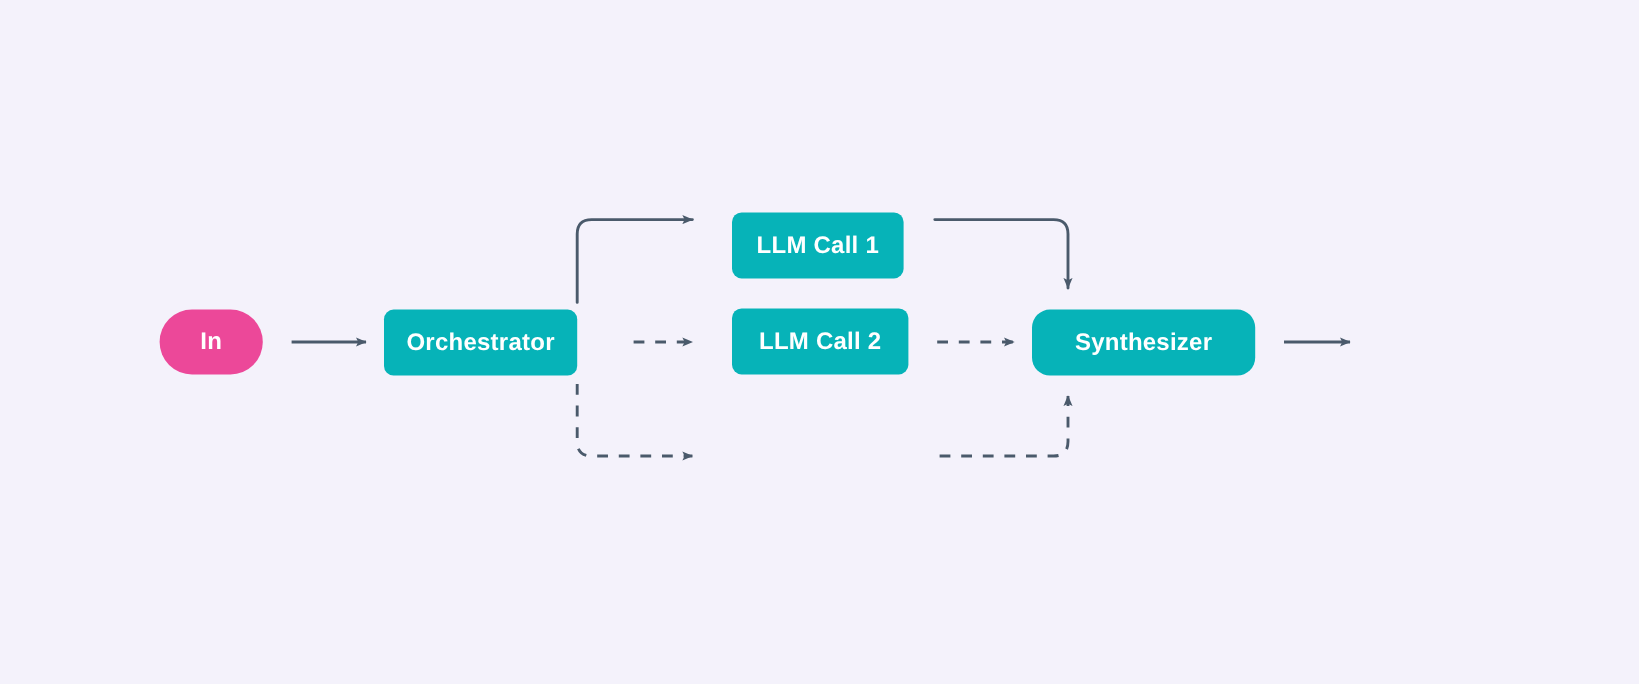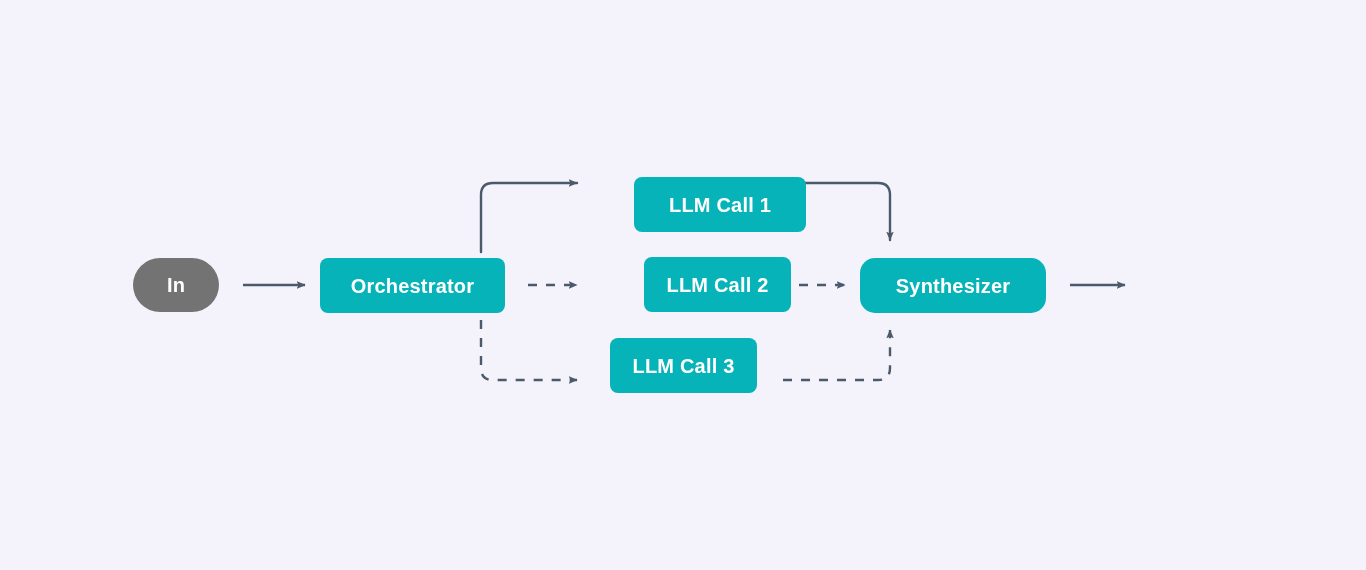--- a/index.html
+++ b/index.html
@@ -31,21 +31,21 @@
     display: flex;
     align-items: center;
     justify-content: center;
     box-sizing: border-box;
     color: #ffffff;
     letter-spacing: 0.2px;
     white-space: nowrap;
     user-select: none;
   }
   .node-pill {
-    background: #737373;
+    background: #ec4899;
     border-radius: 999px;
     font-size: 20px;
     font-weight: 600;
   }
   .node-box {
     background: #06b3b8;
     border-radius: 8px;
     font-size: 20px;
     font-weight: 600;
   }
@@ -96,34 +96,31 @@
 
     <g>
       <path d="M1070,285 L1125,285" fill="none" stroke="#4a5a6b" stroke-width="2.4" marker-end="url(#arrowhead)"></path>
     </g>
   </svg>
 
   <div class="node node-pill" style="left:133px; top:258px; width:86px; height:54px;">
     <span class="node-label">In</span>
   </div>
 
-  <div class="node node-box" style="left:320px; top:258px; width:185px; height:55px;">
+  <div class="node node-box" style="left:320px; top:258px; width:161px; height:55px;">
     <span class="node-label">Orchestrator</span>
   </div>
 
-  <div class="node node-box" style="left:610px; top:177px; width:172px; height:55px;margin-left:24px;">
+  <div class="node node-box" style="left:610px; top:177px; width:143px; height:55px;">
     <span class="node-label">LLM Call 1</span>
   </div>
 
-  <div class="node node-box" style="left:610px; top:257px; width:147px; height:55px;margin-left:34px;">
+  <div class="node node-box" style="left:610px; top:257px; width:147px; height:55px;">
     <span class="node-label">LLM Call 2</span>
   </div>
 
-  <div class="node node-box" style="left:610px; top:338px; width:147px; height:55px;">
-    <span class="node-label">LLM Call 3</span>
-  </div>
 
   <div class="node node-box" style="left:860px; top:258px; width:186px; height:55px;border-radius:15px;">
     <span class="node-label">Synthesizer</span>
   </div>
 
 
 </div>
 
 </body></html>

